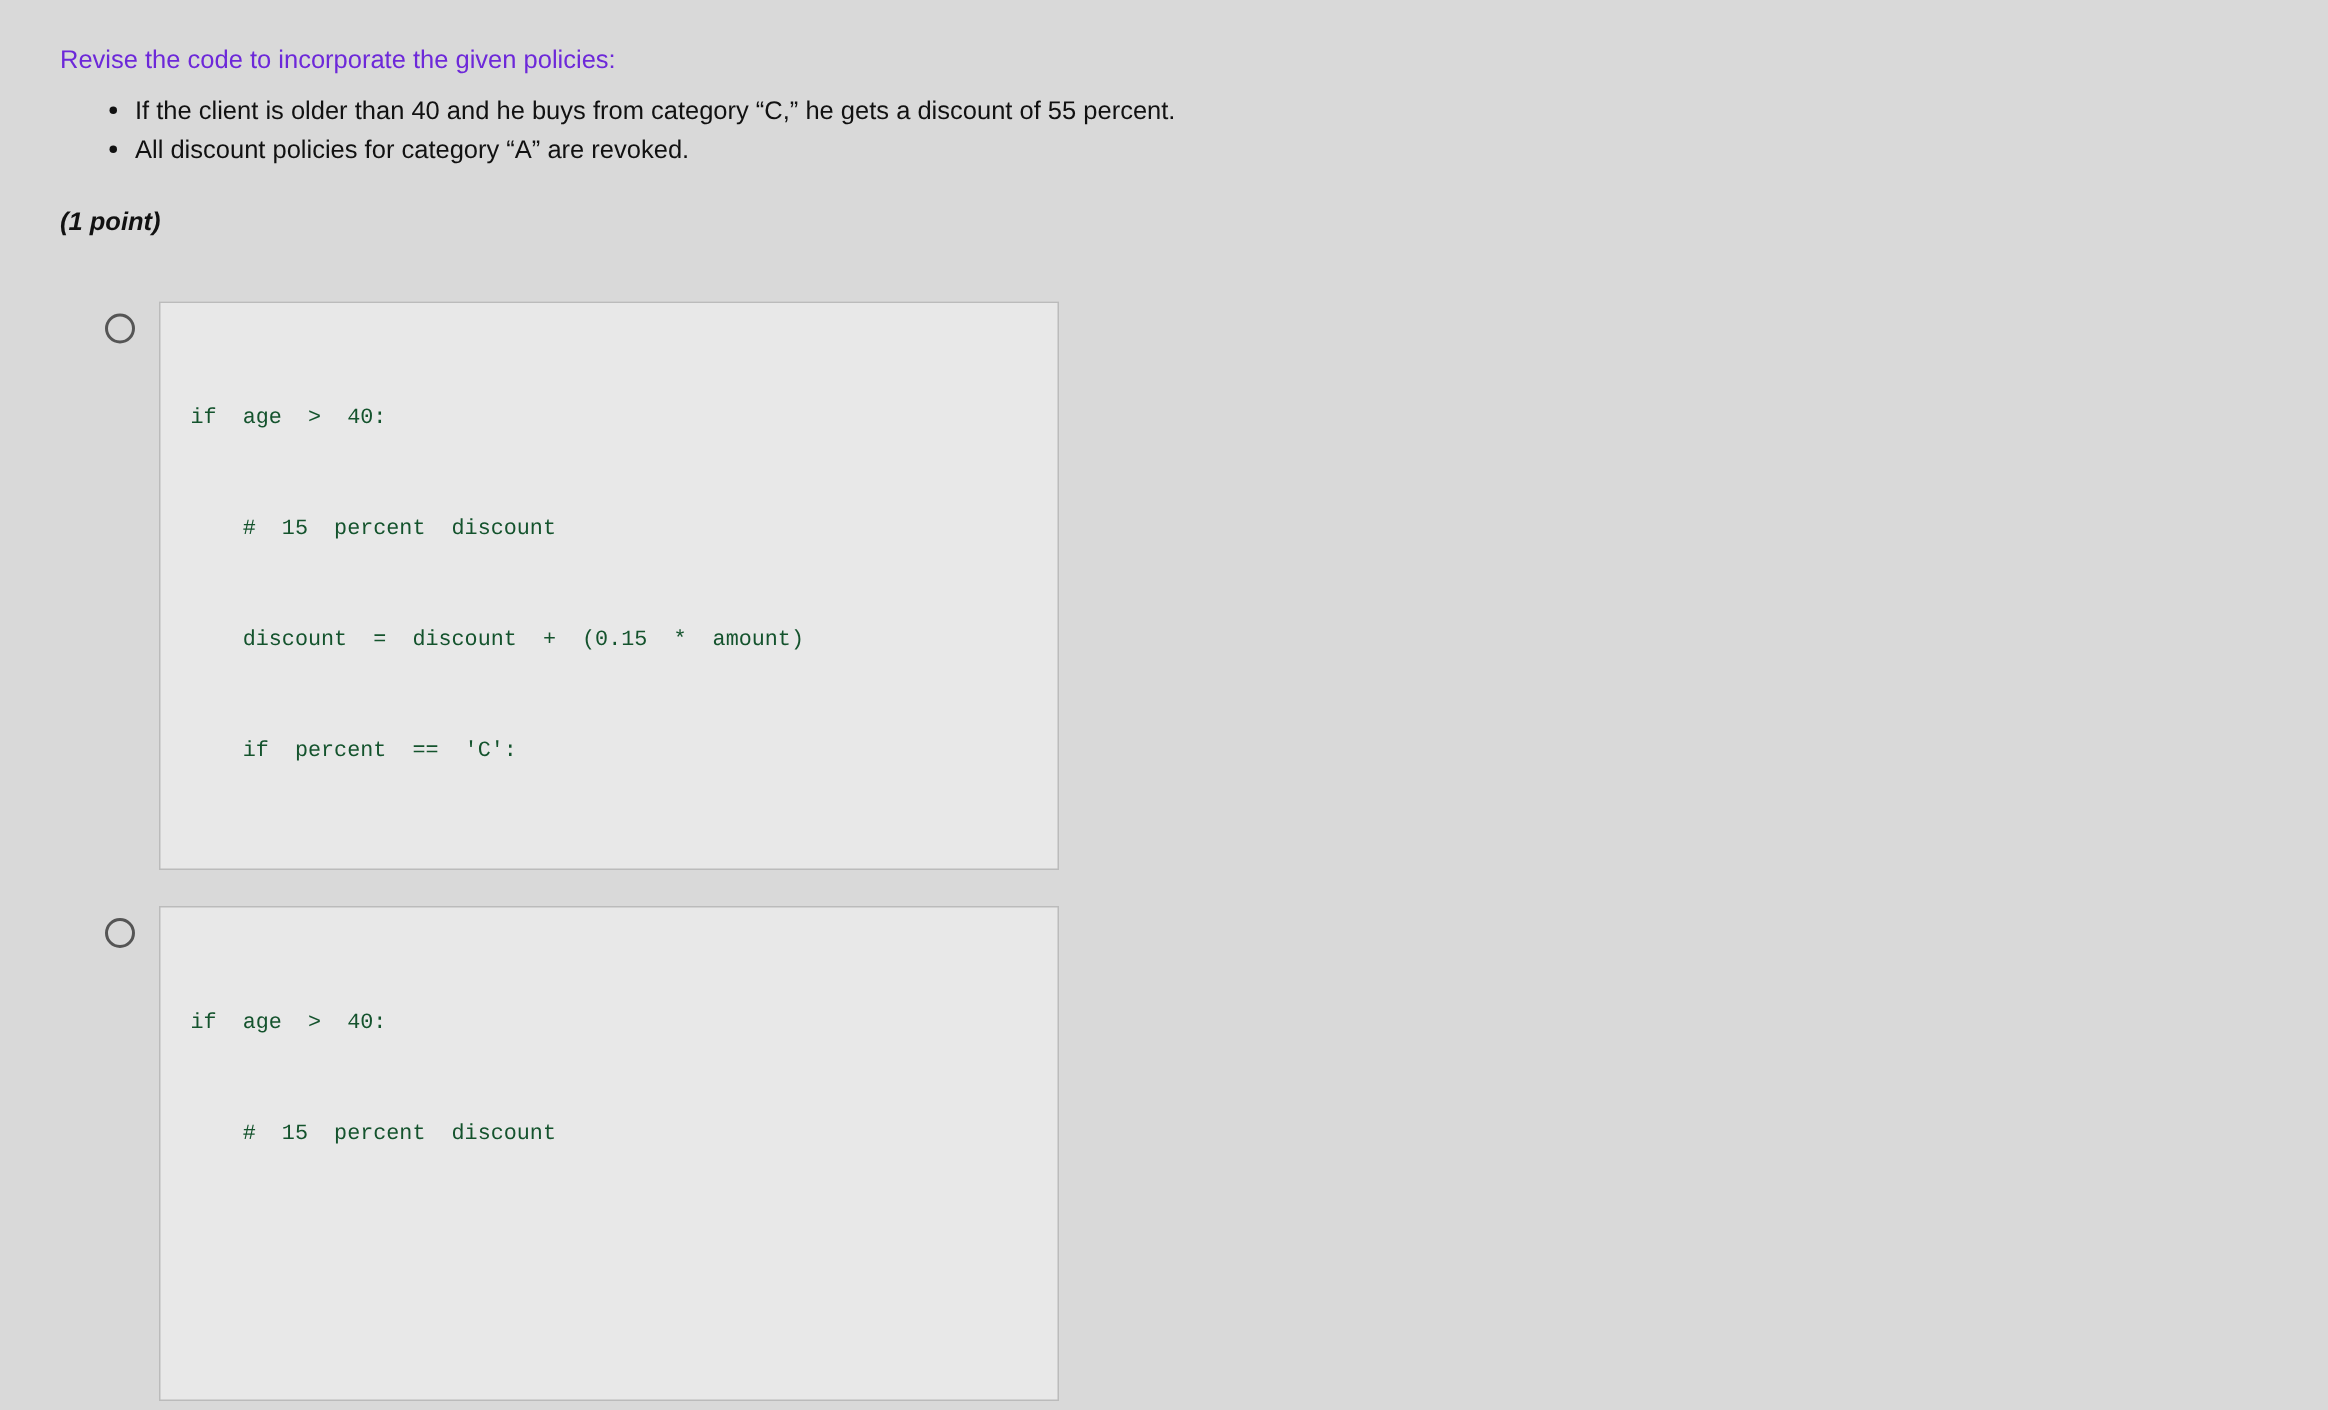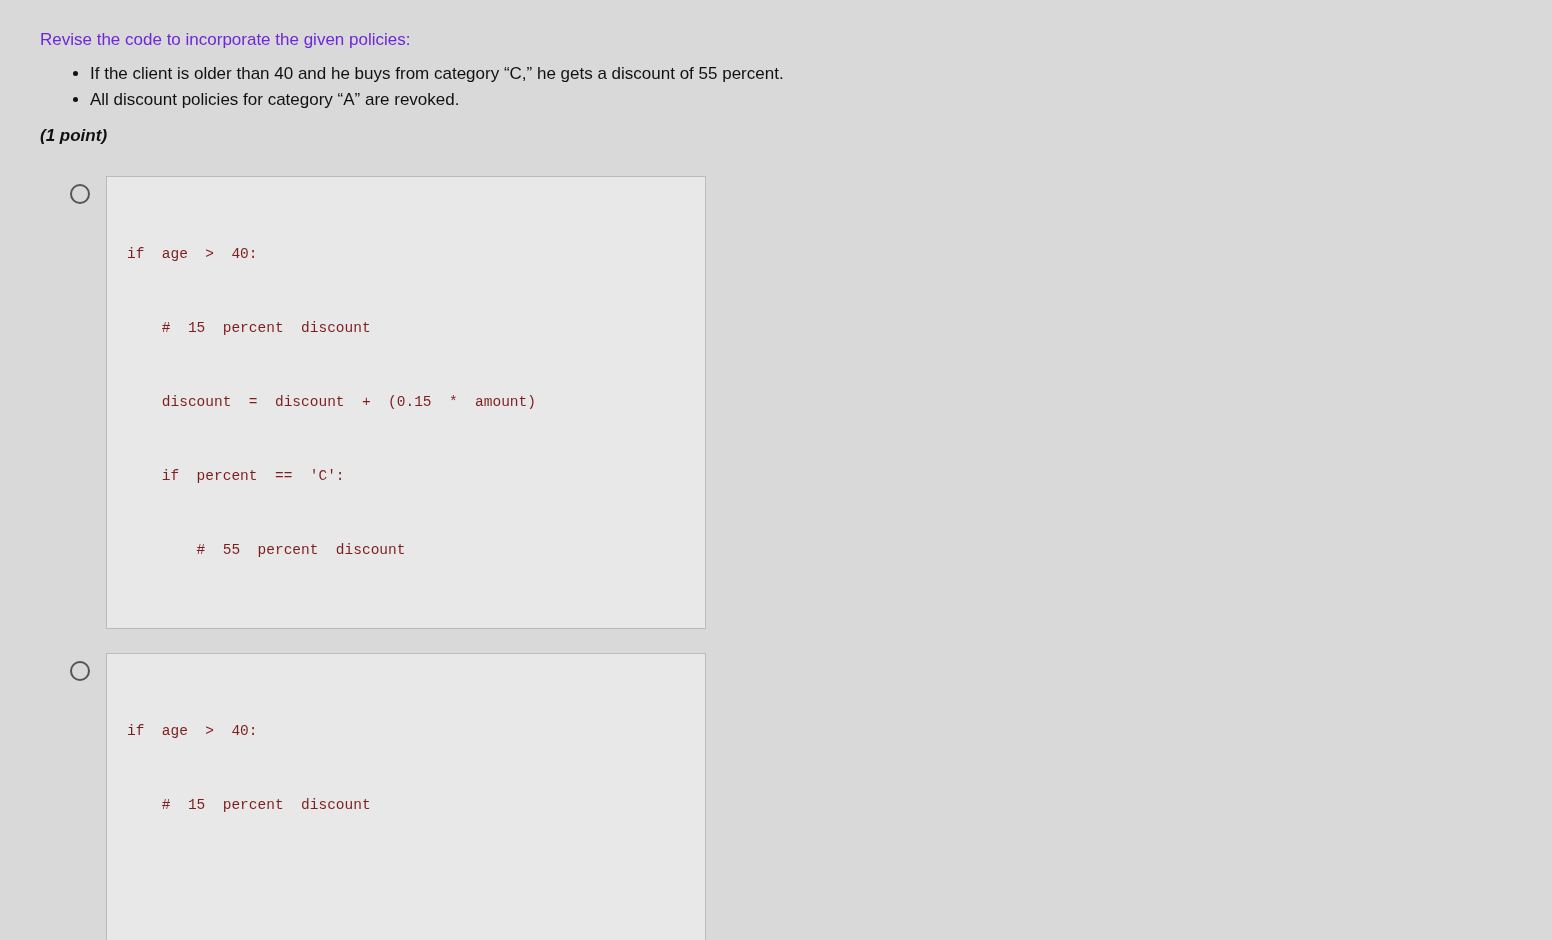--- a/index.html
+++ b/index.html
@@ -20,34 +20,34 @@
 
     .intro-text {
       font-size: 17px;
       margin-bottom: 14px;
       color: #6d28d9;
     }
 
     .bullet-list {
       list-style: disc;
       margin-left: 50px;
-      margin-bottom: 16px;
+      margin-bottom: 28px;
     }
 
     .bullet-list li {
       font-size: 17px;
       margin-bottom: 6px;
       color: #111;
     }
 
     .point-label {
       font-style: italic;
       font-size: 17px;
       font-weight: bold;
-      margin-bottom: 30px;
+      margin-bottom: 43px;
       color: #111;
     }
 
     .options-container {
       display: flex;
       flex-direction: column;
       gap: 24px;
       padding-left: 30px;
     }
 
@@ -68,21 +68,21 @@
       cursor: pointer;
     }
 
     .code-block {
       background-color: #e8e8e8;
       border: 1px solid #bbb;
       padding: 16px 20px;
       font-family: 'Courier New', Courier, monospace;
       font-size: 14.5px;
       line-height: 1.7;
-      color: #7f1d1d;
+      color: #14532d;
       min-width: 600px;
       white-space: pre;
     }
 
     .code-line {
       display: block;
     }
   </style>
 </head>
 <body>
@@ -98,21 +98,20 @@
 
 <div class="options-container">
 
   <div class="option-row">
     <div class="radio-btn"></div>
     <div class="code-block">
       <span class="code-line">if  age  &gt;  40:</span>
       <span class="code-line">    #  15  percent  discount</span>
       <span class="code-line">    discount  =  discount  +  (0.15  *  amount)</span>
       <span class="code-line">    if  percent  ==  'C':</span>
-      <span class="code-line">        #  55  percent  discount</span>
     </div>
   </div>
 
   <div class="option-row">
     <div class="radio-btn"></div>
     <div class="code-block">
       <span class="code-line">if  age  &gt;  40:</span>
       <span class="code-line">    #  15  percent  discount</span>
       
       

